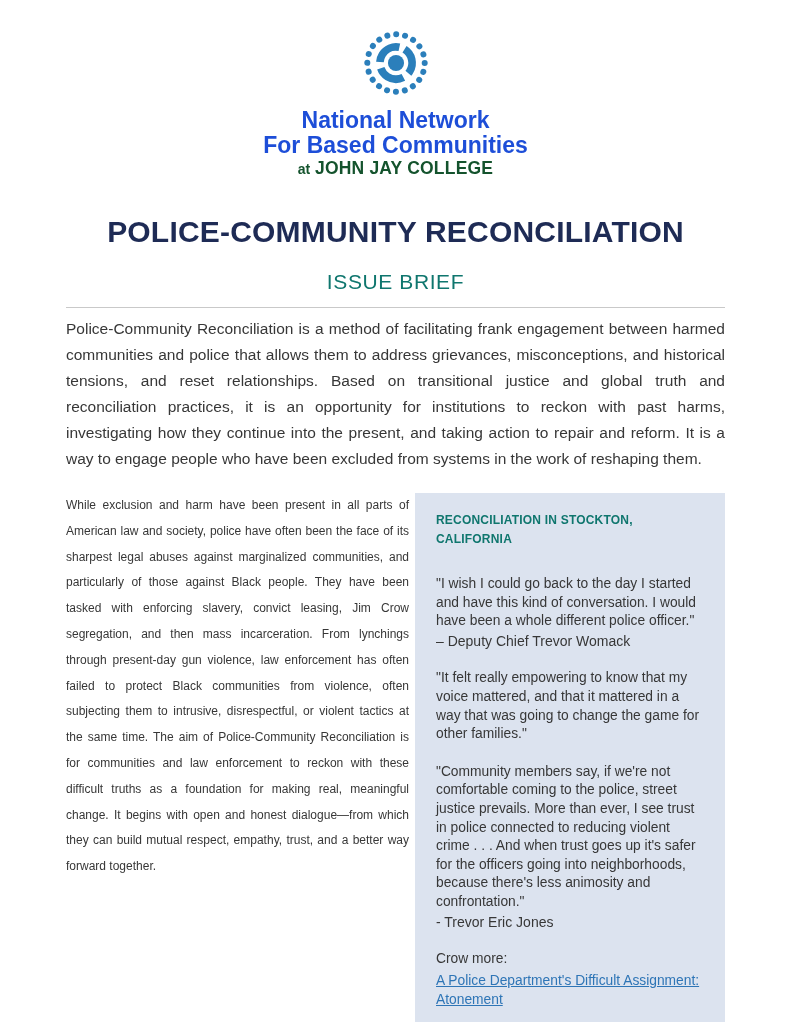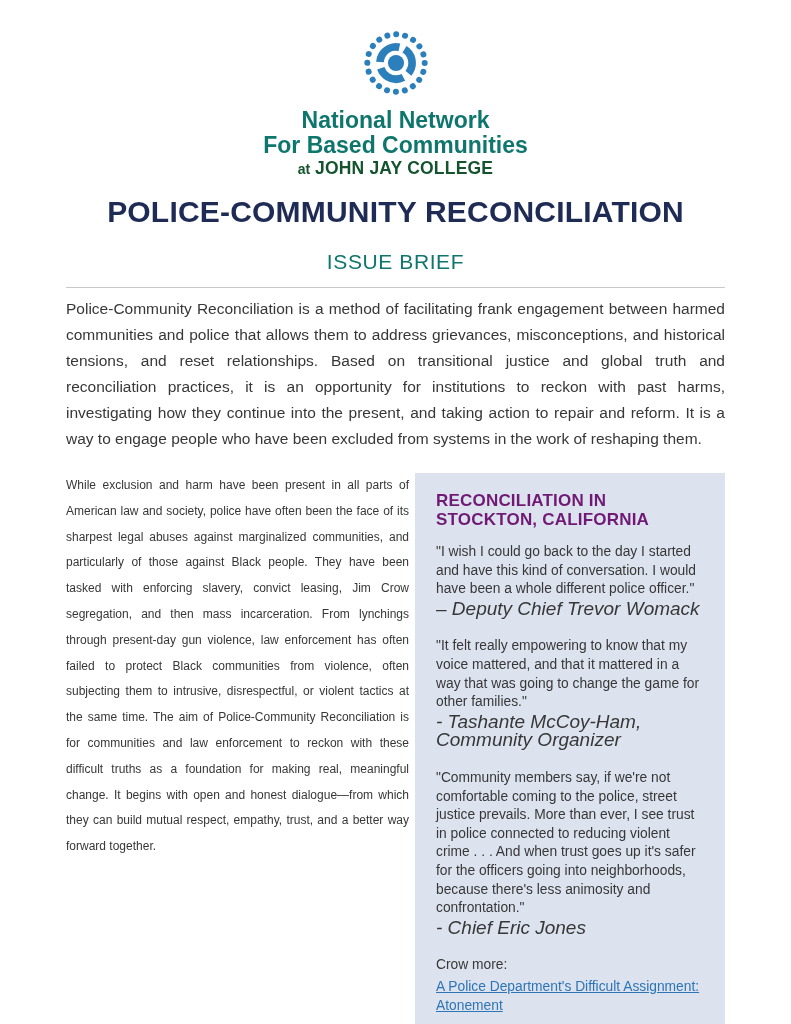--- a/index.html
+++ b/index.html
@@ -9,28 +9,28 @@
     color: #373737;
     -webkit-font-smoothing: antialiased;
     overflow: hidden;
   }
   .page { padding: 0 66px; }
 
   
   .logo-block { text-align: center; padding-top: 28px; }
   .logo-icon svg { width: 70px; height: 70px; display: inline-block; }
   .logo-text { margin-top: 6px; }
-  .logo-line { color: #0f766e; font-weight: bold; font-size: 23px; line-height: 25px; }
+  .logo-line { color: #1d4ed8; font-weight: bold; font-size: 23px; line-height: 25px; }
   .logo-line3 { color: #14532d; font-size: 17px; line-height: 21px; font-weight: bold; }
   .logo-line3 .at { font-size: 14px; font-weight: bold; }
   .logo-line3 .college { font-size: 17.5px; font-weight: 800; letter-spacing: 0.2px; }
 
   
   .doc-title {
-    margin-top: 15px; text-align: center;
+    margin-top: 35px; text-align: center;
     color: #1e2b55; font-size: 30px; font-weight: 800; letter-spacing: 0.2px;
   }
   .doc-subtitle {
     margin-top: 21px; text-align: center;
     color: #0f766e; font-size: 21px; font-weight: 400; letter-spacing: 0.6px;
   }
   .divider {
     margin-top: 13px; border: 0; border-top: 1px solid #c9c9c9; height: 0;
   }
 
@@ -49,30 +49,30 @@
     text-align: justify;
     margin: 0;
   }
   .sidebar {
     flex: 1 1 auto; margin-left: 6px;
     background: #dce3ef;
     padding: 18px 18px 13px 21px;
     box-sizing: border-box;
   }
   .sidebar-heading {
-    margin: 0 0 14px 0;
-    color: #701a75; font-size: 17px; font-weight: bold; line-height: 19px;
+    margin: 0 0 26px 0;
+    color: #0f766e; font-size: 12px; font-weight: bold; line-height: 19px;
     letter-spacing: 0.2px;
   }
   .quote-text {
     margin: 0; font-size: 13.8px; line-height: 18.6px; color: #373737;
   }
   .quote-attribution {
-    margin: 1px 0 0 0; font-size: 19px; line-height: 18.6px;
-    font-style: italic; color: #373737;
+    margin: 1px 0 0 0; font-size: 14px; line-height: 18.6px;
+    color: #373737;
   }
   .quote-group { margin-bottom: 19px; }
   .quote-group:last-of-type { margin-bottom: 18px; }
   .read-more-label { margin: 0 0 4px 0; font-size: 13.8px; line-height: 19px; }
   .sidebar-link {
     display: block; margin-top: 4px;
     color: #2e75b6; font-size: 13.8px; line-height: 18.6px;
     text-decoration: underline; cursor: pointer;
   }
 </style>
@@ -115,26 +115,25 @@
     <div class="sidebar">
       <h3 class="sidebar-heading">RECONCILIATION IN STOCKTON, CALIFORNIA</h3>
 
       <div class="quote-group">
         <p class="quote-text">"I wish I could go back to the day I started and have this kind of conversation. I would have been a whole different police officer."</p>
         <p class="quote-attribution">– Deputy Chief Trevor Womack</p>
       </div>
 
       <div class="quote-group">
         <p class="quote-text">"It felt really empowering to know that my voice mattered, and that it mattered in a way that was going to change the game for other families."</p>
-        <p class="quote-attribution">- Tashante McCoy-Ham, Community Organizer</p>
       </div>
 
       <div class="quote-group">
         <p class="quote-text">"Community members say, if we're not comfortable coming to the police, street justice prevails. More than ever, I see trust in police connected to reducing violent crime . . . And when trust goes up it's safer for the officers going into neighborhoods, because there's less animosity and confrontation."</p>
-        <p class="quote-attribution">- Chief Eric Jones</p>
+        <p class="quote-attribution">- Trevor Eric Jones</p>
       </div>
 
       <p class="read-more-label">Crow more:</p>
       <a class="sidebar-link">A Police Department's Difficult Assignment: Atonement</a>
 
     </div>
 
   </div>
 </div>
 

